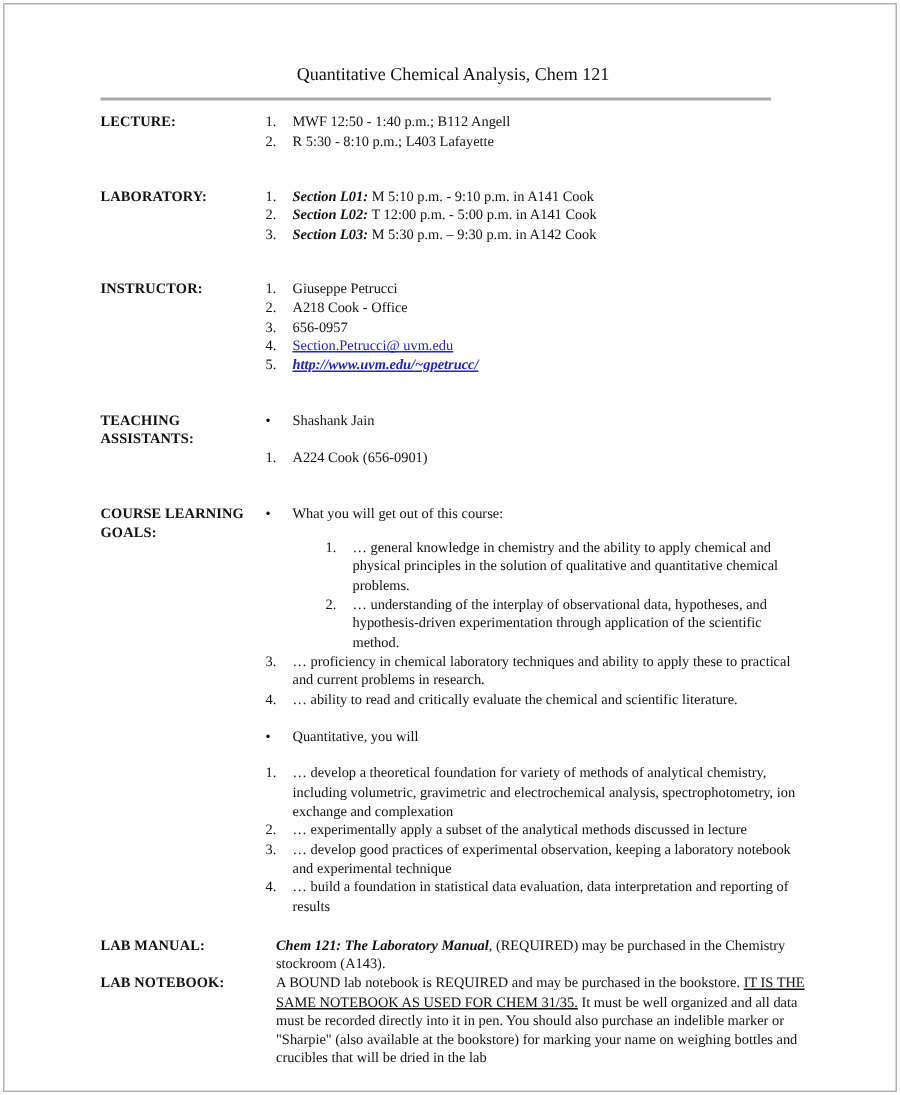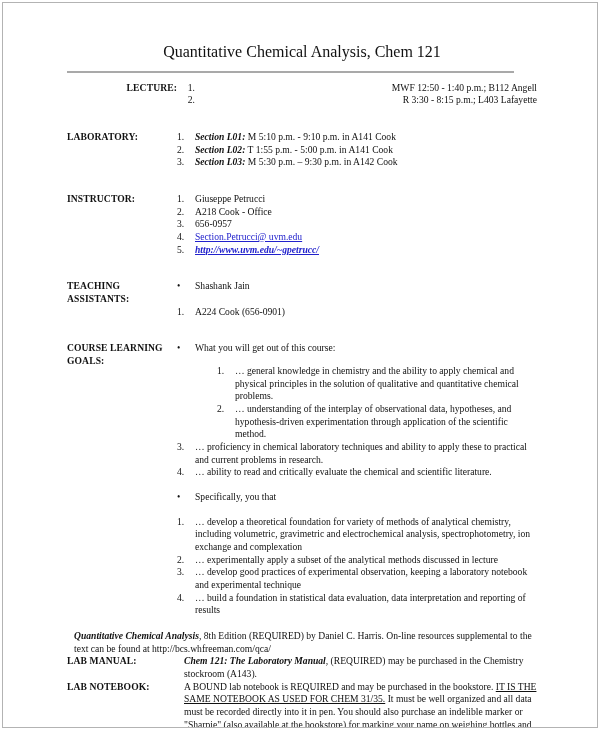--- a/index.html
+++ b/index.html
@@ -6,35 +6,35 @@
   body{
     width:600px;height:730px;background:#fff;position:relative;
     font-family:"Liberation Serif","DejaVu Serif",serif;
     font-size:9.6px;line-height:1.32;color:#111;
   }
   .page{
     position:absolute;left:2px;top:2px;right:2px;bottom:2px;
     border:1px solid #b3b3b3;background:#fff;overflow:hidden;
   }
   .inner{padding:38px 60px 0 64px;}
-  .doc-header{text-align:center;font-size:16px;line-height:1.35;}
+  .doc-header{text-align:center;font-size:12px;line-height:1.35;}
   .rule{margin-top:8px;width:447px;border-top:2px solid #a9a9a9;height:0;}
   .row{display:flex;margin-top:24px;}
   .row .label{width:110px;flex:none;font-weight:bold;letter-spacing:.1px;}
   .row .content{flex:1;min-width:0;}
   .li{display:flex;}
   .li .marker{width:18px;flex:none;}
   .li .txt{flex:1;min-width:0;}
   .deep{margin-left:40px;}
   .blank-above{margin-top:13px;}
   .gap-sm{margin-top:10px;}
   .gap-md{margin-top:12px;}
   .para{padding-left:7px;}
   .tight{margin-top:0;}
-  .mt-lecture{margin-top:9px;text-align:right;}
+  .mt-lecture{margin-top:9px;}
   i, .it{font-style:italic;font-weight:bold;}
   .ul{text-decoration:underline;}
   a.link{color:#2222cc;text-decoration:underline;cursor:pointer;}
   a.link.it{font-style:italic;}
 </style>
 </head>
 <body>
 
 <div class="page">
   <div class="inner">
@@ -47,35 +47,35 @@
 
     <section class="row mt-lecture">
       <div class="label">LECTURE:</div>
       <div class="content">
         <div class="li">
           <span class="marker">1.</span>
           <span class="txt">MWF 12:50 - 1:40 p.m.; B112 Angell</span>
         </div>
         <div class="li">
           <span class="marker">2.</span>
-          <span class="txt">R 3:30 - 8:15 p.m.; L403 Lafayette</span>
+          <span class="txt">R 5:30 - 8:10 p.m.; L403 Lafayette</span>
         </div>
       </div>
     </section>
 
     <section class="row">
       <div class="label">LABORATORY:</div>
       <div class="content">
         <div class="li">
           <span class="marker">1.</span>
           <span class="txt"><i>Section L01:</i><span> M 5:10 p.m. - 9:10 p.m. in A141 Cook</span></span>
         </div>
         <div class="li">
           <span class="marker">2.</span>
-          <span class="txt"><i>Section L02:</i><span> T 1:55 p.m. - 5:00 p.m. in A141 Cook</span></span>
+          <span class="txt"><i>Section L02:</i><span> T 12:00 p.m. - 5:00 p.m. in A141 Cook</span></span>
         </div>
         <div class="li">
           <span class="marker">3.</span>
           <span class="txt"><i>Section L03:</i><span> M 5:30 p.m. – 9:30 p.m. in A142 Cook</span></span>
         </div>
       </div>
     </section>
 
     <section class="row">
       <div class="label">INSTRUCTOR:</div>
@@ -137,21 +137,21 @@
           <span class="marker">3.</span>
           <span class="txt">… proficiency in chemical laboratory techniques and ability to apply these to practical and current problems in research.</span>
         </div>
         <div class="li">
           <span class="marker">4.</span>
           <span class="txt">… ability to read and critically evaluate the chemical and scientific literature.</span>
         </div>
 
         <div class="li gap-md">
           <span class="marker">•</span>
-          <span class="txt">Specifically, you that</span>
+          <span class="txt">Quantitative, you will</span>
         </div>
 
         <div class="li gap-md">
           <span class="marker">1.</span>
           <span class="txt">… develop a theoretical foundation for variety of methods of analytical chemistry, including volumetric, gravimetric and electrochemical analysis, spectrophotometry, ion exchange and complexation</span>
         </div>
         <div class="li">
           <span class="marker">2.</span>
           <span class="txt">… experimentally apply a subset of the analytical methods discussed in lecture</span>
         </div>
@@ -160,23 +160,20 @@
           <span class="txt">… develop good practices of experimental observation, keeping a laboratory notebook and experimental technique</span>
         </div>
         <div class="li">
           <span class="marker">4.</span>
           <span class="txt">… build a foundation in statistical data evaluation, data interpretation and reporting of results</span>
         </div>
       </div>
     </section>
 
     <section class="row blank-above">
-      <div class="content">
-        <div class="para"><i>Quantitative Chemical Analysis</i><span>, 8th Edition (REQUIRED) by Daniel C. Harris. On-line resources supplemental to the text can be found at http://bcs.whfreeman.com/qca/</span></div>
-      </div>
     </section>
 
     <section class="row tight">
       <div class="label">LAB MANUAL:</div>
       <div class="content">
         <div class="para"><i>Chem 121: The Laboratory Manual</i><span>, (REQUIRED) may be purchased in the Chemistry stockroom (A143).</span></div>
       </div>
     </section>
 
     <section class="row tight">

